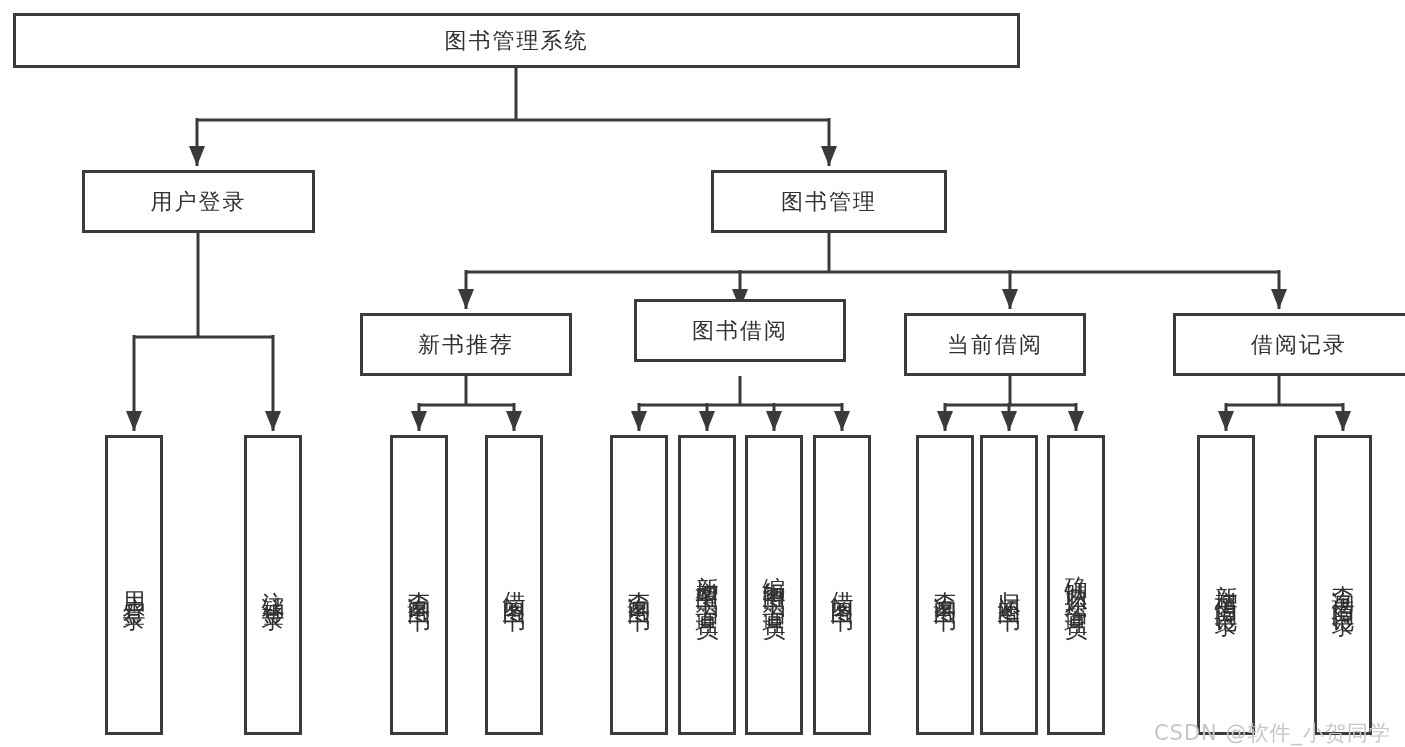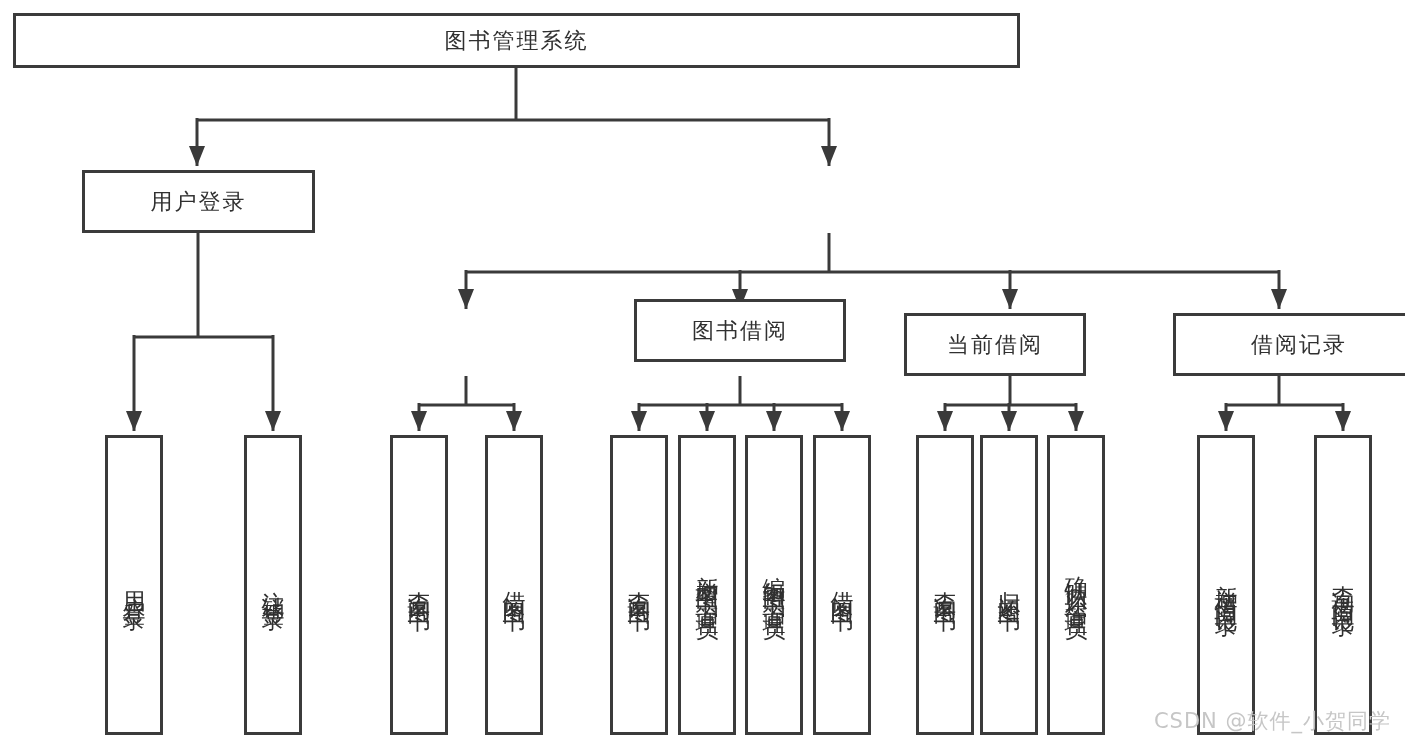--- a/index.html
+++ b/index.html
@@ -46,21 +46,21 @@
     text-orientation: mixed;
     font-size: 23px;
     letter-spacing: 6px;
     line-height: 1;
     white-space: nowrap;
     color: #303030;
   }
   .watermark {
     position: absolute;
     right: 14px;
-    bottom: 12px;
+    bottom: 0;
     font-size: 21px;
     color: #c6c6c6;
     letter-spacing: 1px;
     z-index: 3;
     white-space: nowrap;
   }
 </style>
 </head>
 <body>
 
@@ -116,21 +116,27 @@
     </g>
   </svg>
 
   <div class="box" style="left:13px; top:13px; width:1007px; height:55px">
     <span class="hlabel">图书管理系统</span>
   </div>
 
   <div class="box" style="left:82px; top:170px; width:233px; height:63px">
     <span class="hlabel">用户登录</span>
   </div>
+  <div class="box" style="left:711px; top:170px; width:236px; height:63px">
+    <span class="hlabel">图书管理</span>
+  </div>
 
+  <div class="box" style="left:360px; top:313px; width:212px; height:63px">
+    <span class="hlabel">新书推荐</span>
+  </div>
   <div class="box" style="left:634px; top:299px; width:212px; height:63px">
     <span class="hlabel">图书借阅</span>
   </div>
   <div class="box" style="left:904px; top:313px; width:182px; height:63px">
     <span class="hlabel">当前借阅</span>
   </div>
   <div class="box" style="left:1173px; top:313px; width:252px; height:63px">
     <span class="hlabel">借阅记录</span>
   </div>
 

